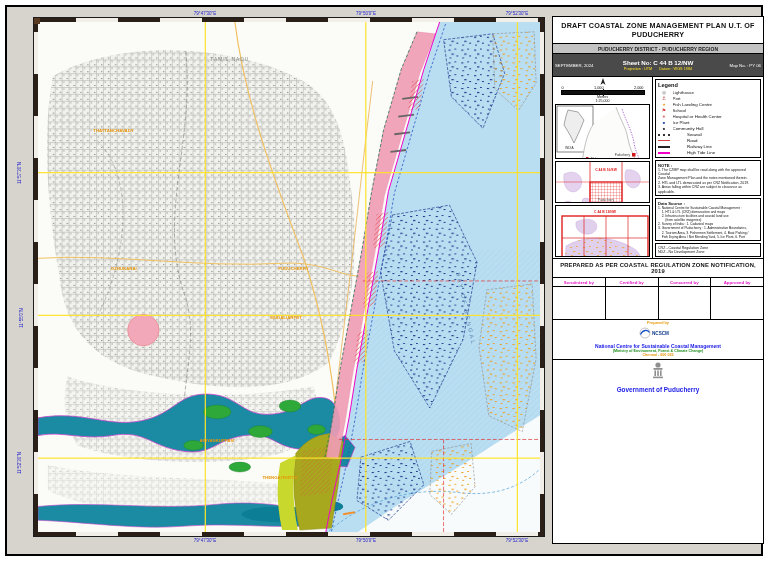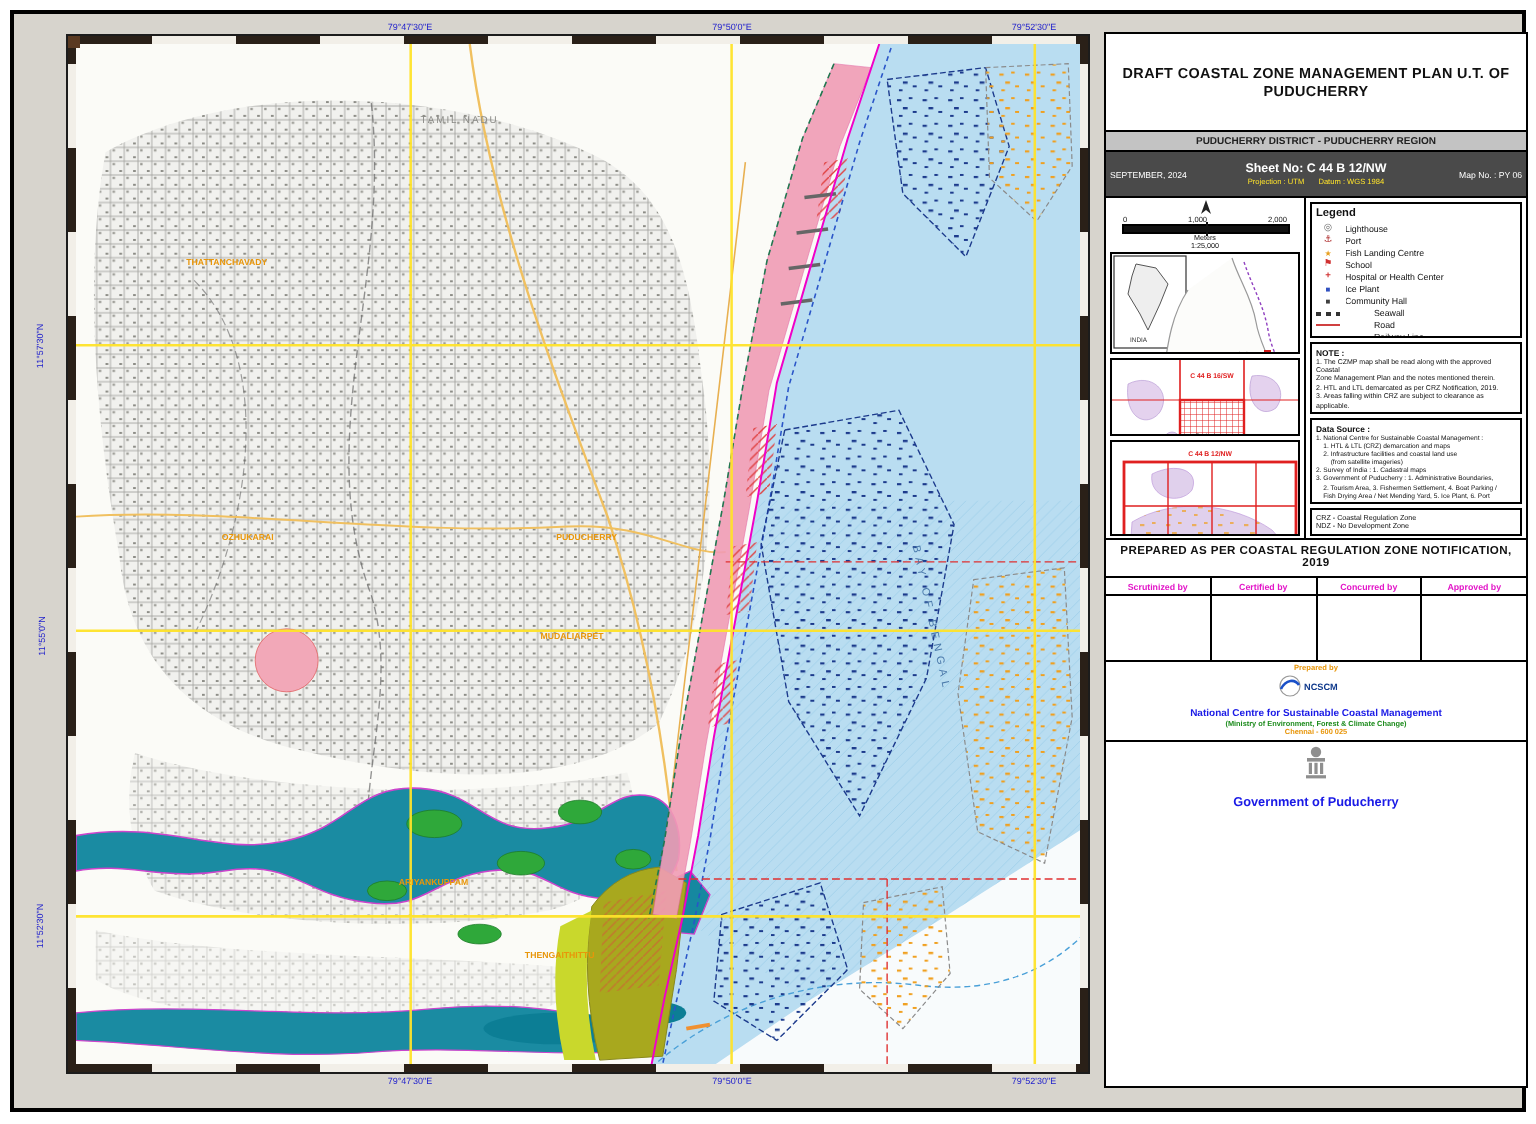--- a/index.html
+++ b/index.html
@@ -19,21 +19,21 @@
   .mapsvg{position:absolute;left:4px;top:4px;width:504px;height:512px;}
   .coord{position:absolute;font-size:4.5px;color:#2222cc;white-space:nowrap;}
   .coord.tp{top:-7px;transform:translateX(-50%);}
   .coord.bt{bottom:-7px;transform:translateX(-50%);}
   .coord.lf{left:-3px;transform:translate(-100%,-50%) rotate(-90deg);}
   .coord.rt{right:-3px;transform:translate(100%,-50%) rotate(-90deg);}
 
   
   .panel{position:absolute;left:552px;top:16px;width:212px;height:528px;background:#fff;
          border:1.5px solid #000;box-sizing:border-box;display:flex;flex-direction:column;}
-  .p-title{font-size:7.2px;font-weight:bold;text-align:center;padding:15px 2px;border-bottom:1px solid #000;letter-spacing:.2px;}
+  .p-title{font-size:7.2px;font-weight:bold;text-align:center;padding:4px 2px;border-bottom:1px solid #000;letter-spacing:.2px;}
   .p-sub{font-size:5px;font-weight:bold;text-align:center;background:#c3c3c3;padding:1.5px 0;border-bottom:1px solid #000;color:#222;}
   .p-bar{background:#4a4a4a;color:#fff;display:flex;align-items:center;border-bottom:1.5px solid #000;padding:1px 2px;height:20px;}
   .p-bar .dt{font-size:4.3px;width:44px;}
   .p-bar .ctr{flex:1;text-align:center;}
   .p-bar .sheet{font-size:6.2px;font-weight:bold;}
   .p-bar .projrow{font-size:3.8px;color:#ffe32a;margin-top:1px;}
   .p-bar .projrow span{margin:0 3px;}
   .p-bar .mno{font-size:4.3px;width:44px;text-align:right;}
 
   .p-main{flex:1;display:flex;overflow:hidden;}

